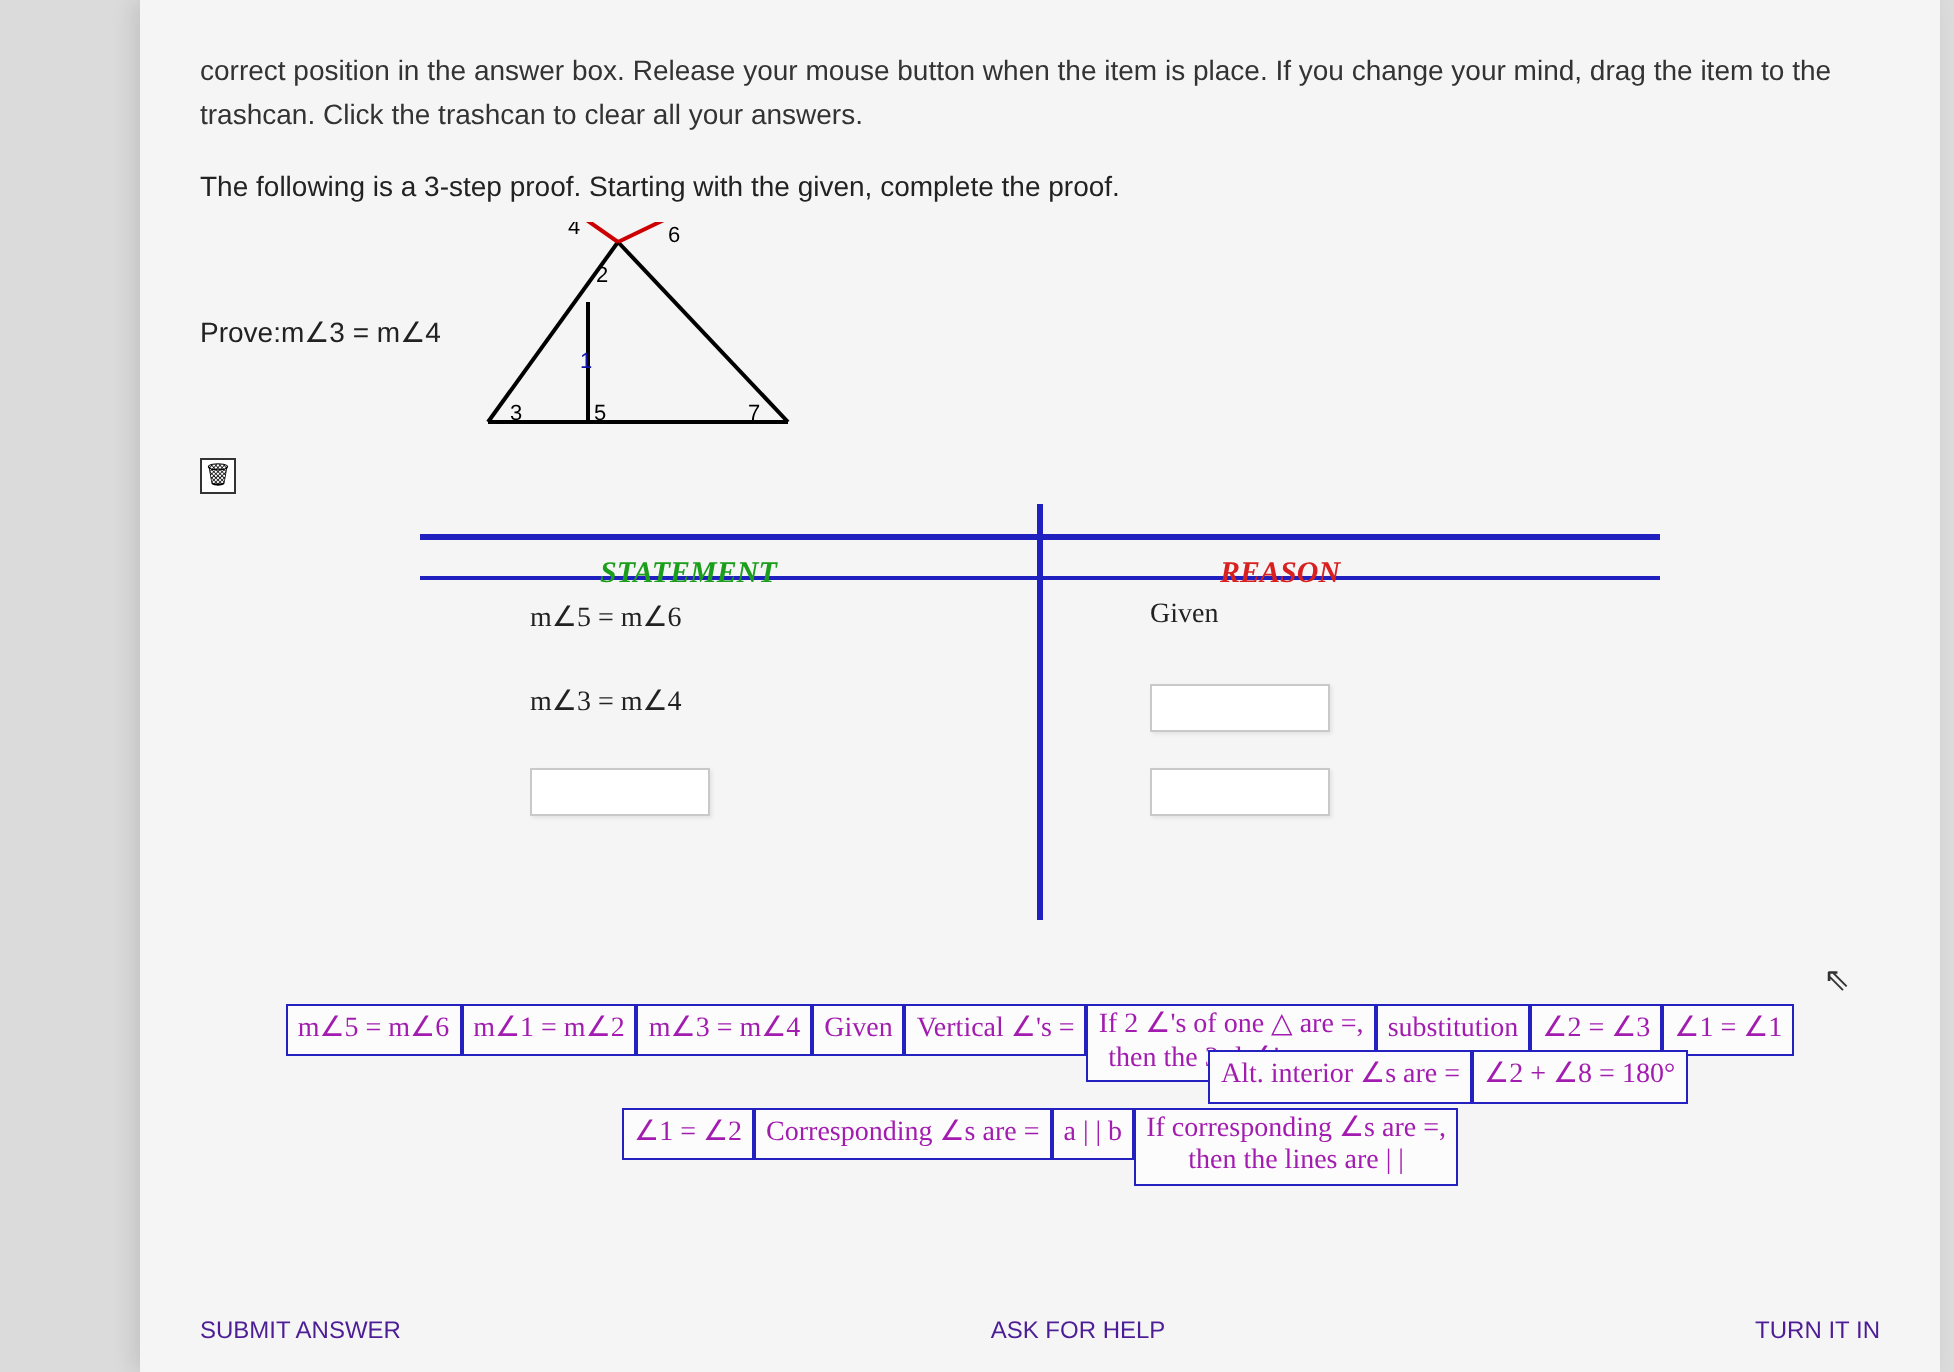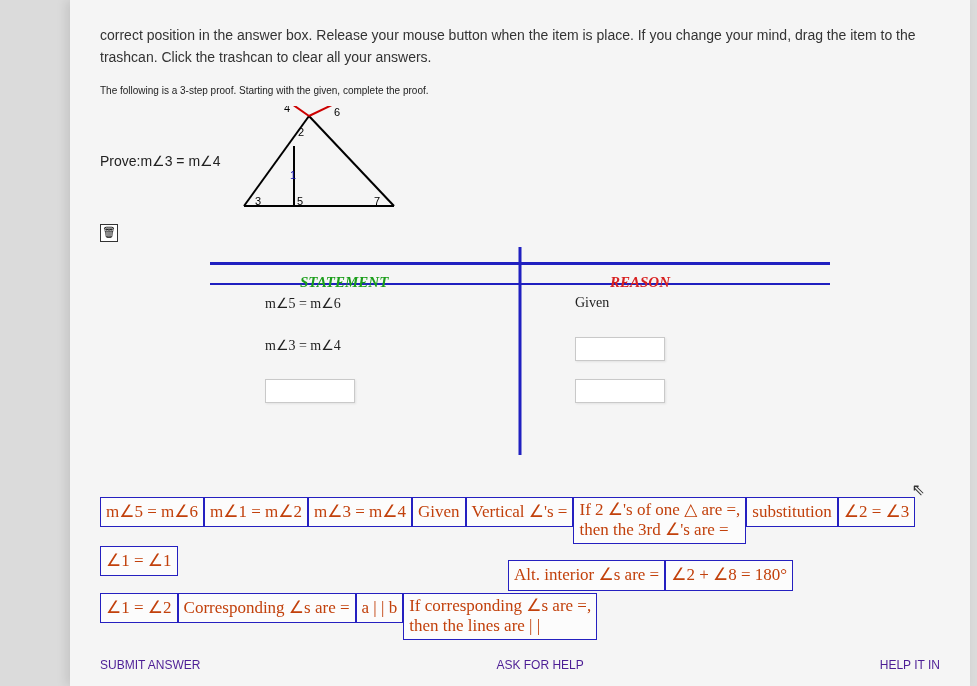--- a/index.html
+++ b/index.html
@@ -28,21 +28,21 @@
       box-shadow: -4px 0 10px rgba(0,0,0,0.1);
     }
     .instruction {
       margin-top: 24px;
       font-size: 14px;
       color: #333;
       line-height: 1.6;
     }
     .prompt {
       margin-top: 16px;
-      font-size: 10px;
+      font-size: 14px;
       color: #222;
     }
     .given-line {
       margin-top: 14px;
       font-size: 14px;
       color: #222;
     }
     .prove-section {
       display: flex;
       align-items: center;
@@ -118,23 +118,24 @@
       display: inline-block;
       width: 90px;
       height: 24px;
       background: #fff;
       border: 1px solid #c9c9c9;
       box-shadow: 1px 1px 2px rgba(0,0,0,0.08);
     }
     .tiles {
       margin-top: 42px;
       font-family: 'Times New Roman', serif;
-      font-size: 17px;
+      font-size: 14px;
       line-height: 1.45;
-      color: #c2410c;
+      color: #a21caf;
+      text-align: center;
     }
     .tile {
       display: inline-block;
       border: 1px solid #2520c0;
       background: #fcfcfc;
       padding: 2px 5px;
       margin: 0 0 2px 0;
       cursor: move;
       vertical-align: top;
     }
@@ -229,17 +230,17 @@
       <div>
         <span class="tile">∠1  =  ∠2</span><span class="tile">Corresponding ∠s are =</span><span class="tile">a  |  |  b</span><span class="tile multi"><span>If corresponding ∠s are =,</span><br><span>then the lines  are |  |</span></span>
       </div>
     </div>
 
     <span class="cursor-icon">⇖</span>
 
     <div class="footer">
       <span>SUBMIT ANSWER</span>
       <span>ASK FOR HELP</span>
-      <span>HELP IT IN</span>
+      <span>TURN IT IN</span>
     </div>
 
   </div>
 </div>
 
 </body></html>

